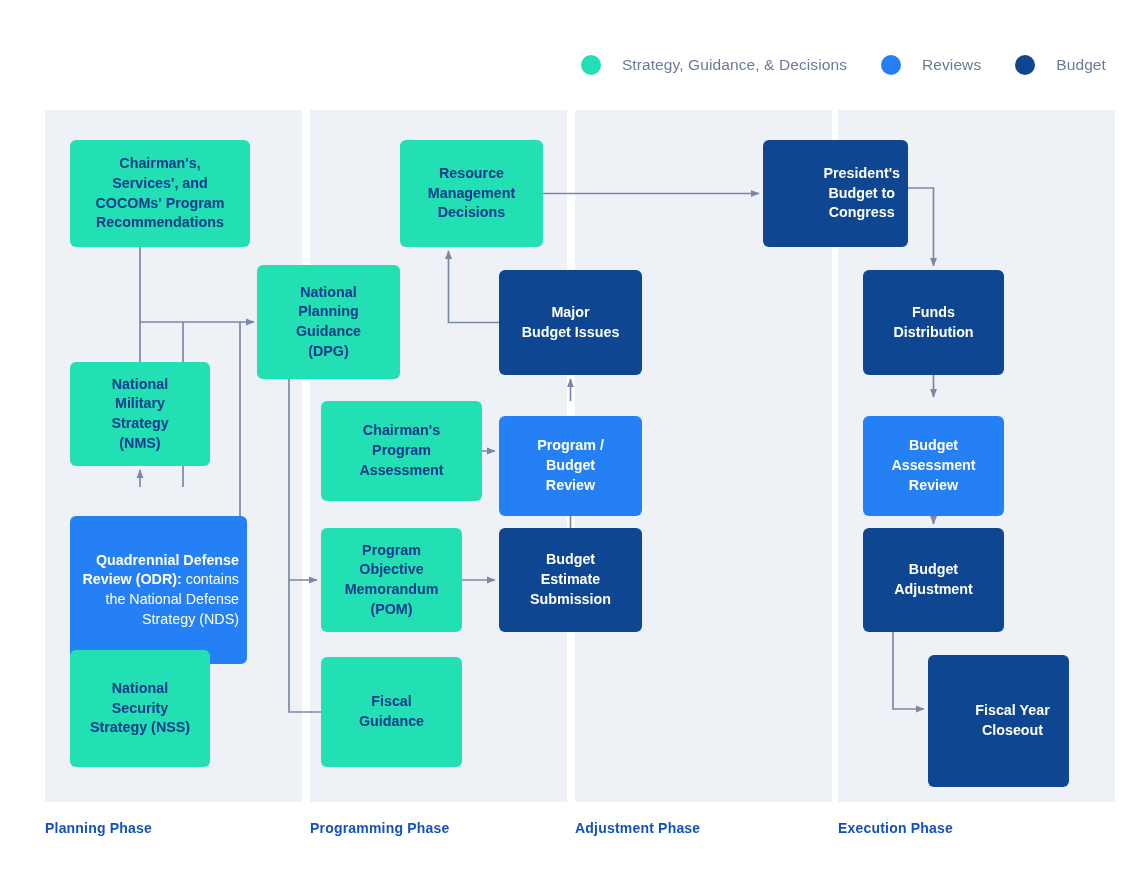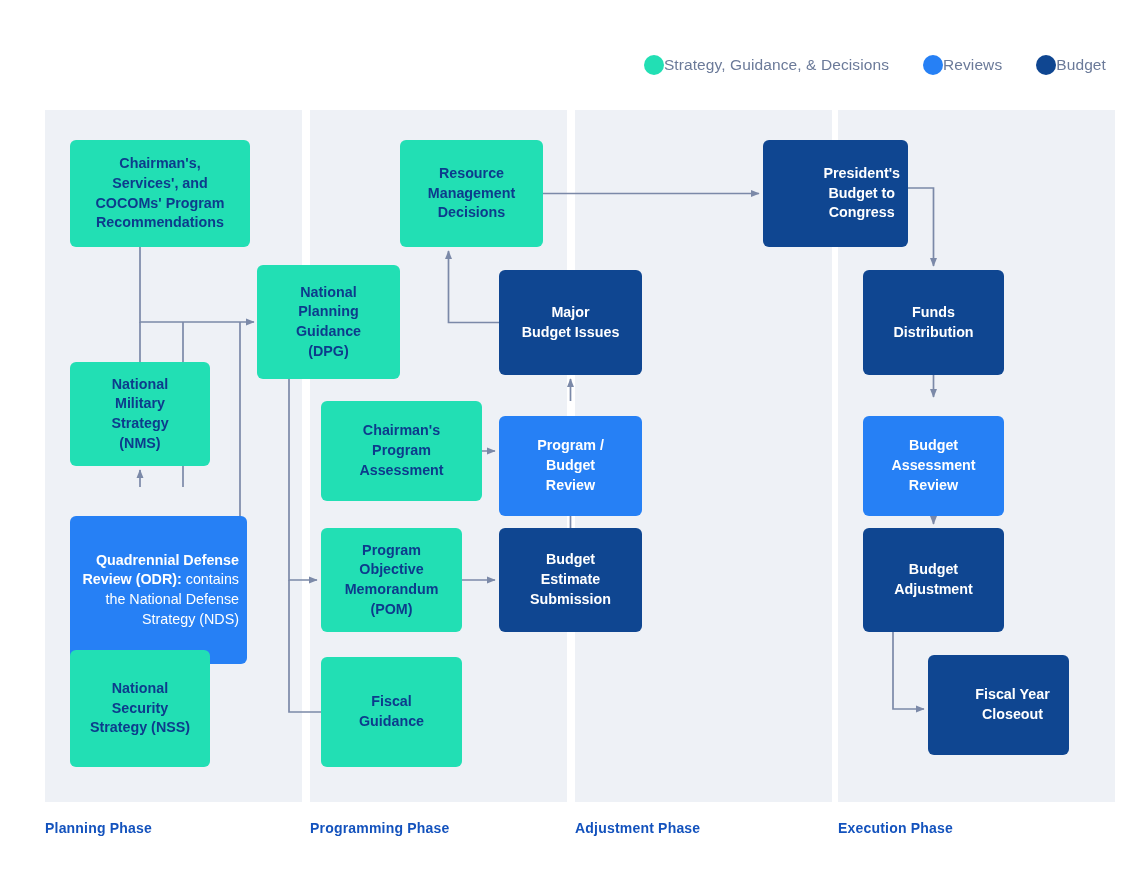--- a/index.html
+++ b/index.html
@@ -26,21 +26,21 @@
     top: 53px;
     right: 33px;
     display: flex;
     align-items: center;
     gap: 34px;
     height: 24px;
   }
   .legend-item {
     display: flex;
     align-items: center;
-    gap: 0;
+    gap: 21px;
   }
   .legend-dot {
     width: 20px;
     height: 20px;
     border-radius: 50%;
     flex: none;
   }
   .legend-label {
     font-size: 15.5px;
     color: #6b7a99;
@@ -195,21 +195,21 @@
       </div>
       <div class="node navy" style="left: 863px; top: 270px; width: 141px; height: 105px;">
         <span>Funds<br>Distribution</span>
       </div>
       <div class="node blue" style="left: 863px; top: 401px; width: 141px; height: 100px;">
         <span>Budget<br>Assessment<br>Review</span>
       </div>
       <div class="node navy" style="left: 863px; top: 528px; width: 141px; height: 104px;">
         <span>Budget<br>Adjustment</span>
       </div>
-      <div class="node navy" style="left: 928px; top: 655px; width: 141px; height: 100px; padding-left: 36px;">
+      <div class="node navy" style="left: 928px; top: 655px; width: 141px; height: 132px; padding-left: 36px;">
         <span>Fiscal Year<br>Closeout</span>
       </div>
     </div>
 
   <div id="phase-labels">
       <div class="phase-label" style="left: 45px; width: 257px; color: rgb(19, 82, 189);">Planning Phase</div>
       <div class="phase-label" style="left: 310px; width: 257px; color: rgb(19, 82, 189);">Programming Phase</div>
       <div class="phase-label" style="left: 575px; width: 257px; color: rgb(19, 82, 189);">Adjustment Phase</div>
       <div class="phase-label" style="left: 838px; width: 277px; color: rgb(19, 82, 189);">Execution Phase</div>
     </div>

